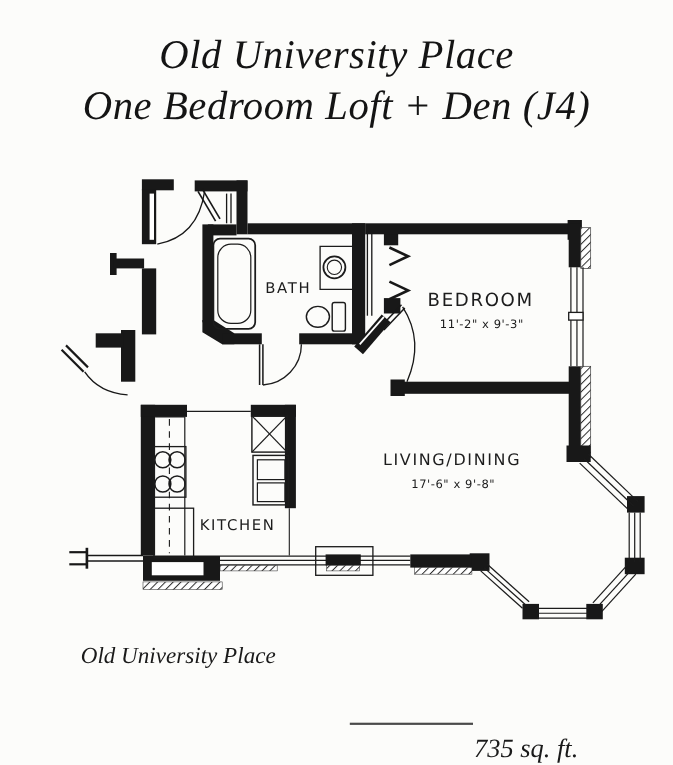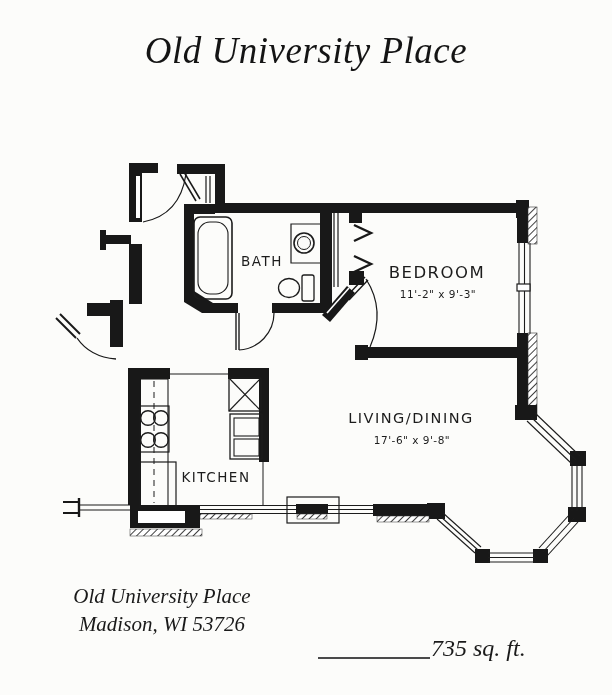--- a/index.html
+++ b/index.html
@@ -26,33 +26,34 @@
     text-align:center;
     font-style:italic;
     font-size:21px;line-height:28px;
     color:#1a1a1a;
   }
   .area-line{
     position:absolute;left:318px;top:657px;width:112px;
     border-top:2px solid #4a4a4a;height:0;
   }
   .area-text{
-    position:absolute;left:431px;top:635px;
+    position:absolute;left:431px;top:668px;
     font-style:italic;font-size:24px;color:#1a1a1a;
   }
   text{font-family:"DejaVu Sans", sans-serif;fill:#1c1c1c;}
   .room-label{letter-spacing:1.5px;}
 </style>
 </head>
 <body>
 
 <div class="page">
 
   <div class="title-block">
     <div>Old University Place</div>
+    <div>One Bedroom Loft + Den (J4)</div>
   </div>
 
   <svg class="plan-svg" width="612" height="695" viewBox="0 0 612 695">
     <defs>
       <pattern id="hatch" width="5" height="5" patternUnits="userSpaceOnUse" patternTransform="rotate(45)">
         <rect width="5" height="5" fill="#ffffff"></rect>
         <line x1="0" y1="0" x2="0" y2="5" stroke="#2a2a2a" stroke-width="1.8"></line>
       </pattern>
     </defs>
 
@@ -233,19 +234,18 @@
     </g>
 
     <g>
       <text class="room-label" x="411" y="423" font-size="14.5" text-anchor="middle">LIVING/DINING</text>
       <text x="412" y="444" font-size="10.5" text-anchor="middle" letter-spacing="0.5">17'-6" x 9'-8"</text>
     </g>
   </svg>
 
   <div class="footer-address">
     <div>Old University Place</div>
-    <div>Madison, WI 53726</div>
   </div>
 
   <div class="area-line"></div>
   <div class="area-text">735 sq. ft.</div>
 
 </div>
 
 </body></html>

